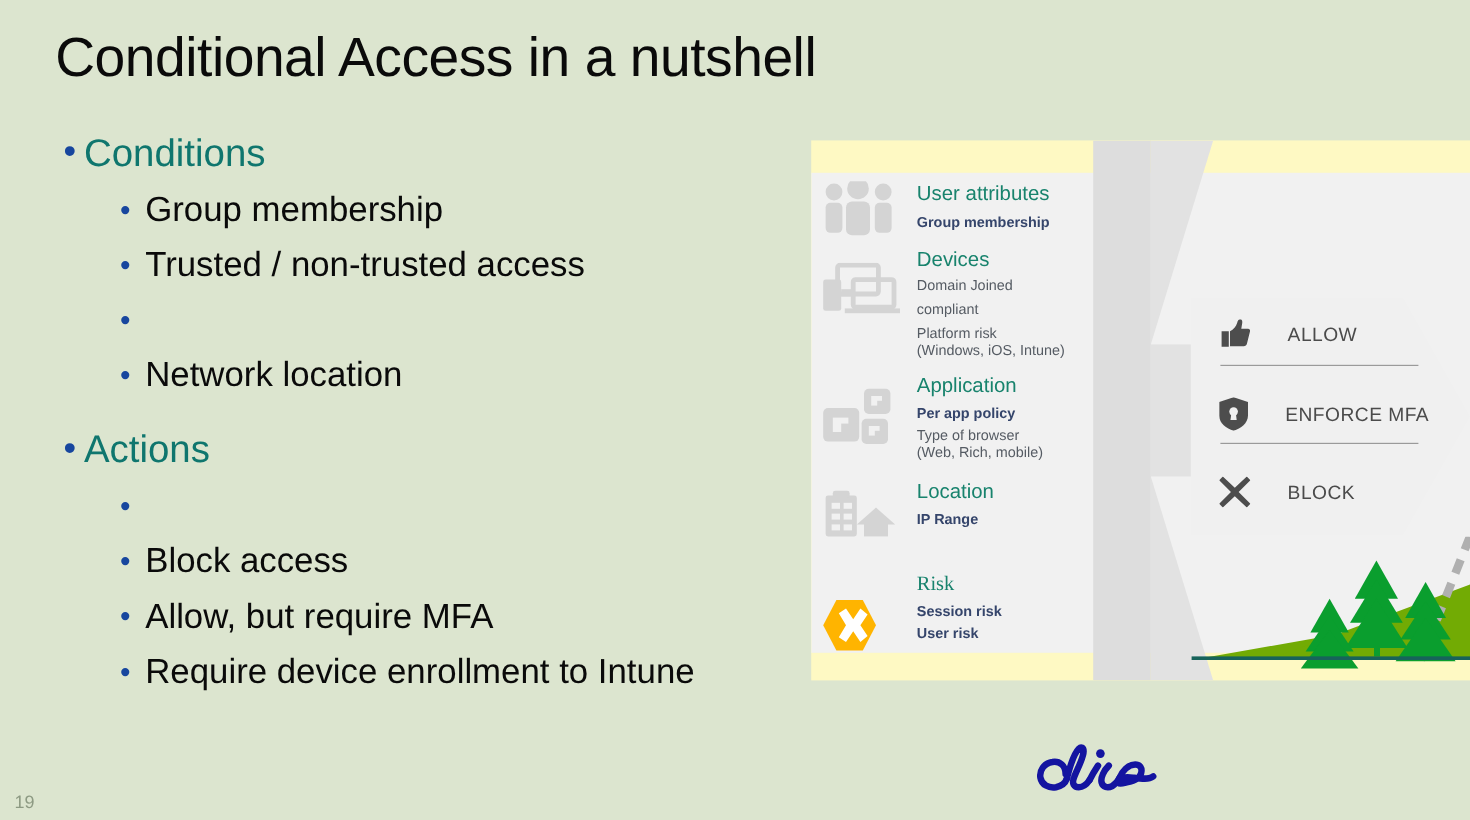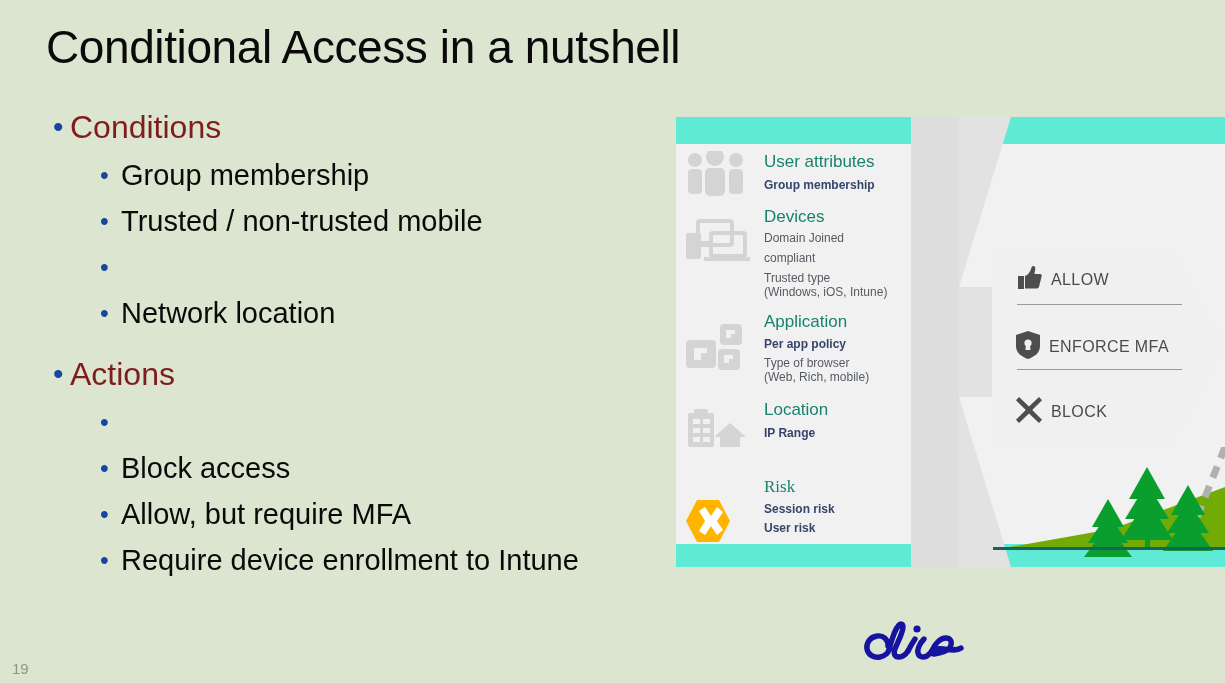--- a/index.html
+++ b/index.html
@@ -29,41 +29,41 @@
 
   
   #body { position: absolute; left: 44px; top: 103px; width: 660px; }
   .l1 { display: flex; align-items: flex-start; margin-bottom: 2px; }
   .l1 .dot {
     width: 26px; flex: 0 0 26px;
     color: #17469e; font-size: 30px; line-height: 48px;
     text-align: left; padding-left: 9px;
   }
   .l1 .txt {
-    font-size: 32px; line-height: 48px; color: #7f1d1d;
+    font-size: 32px; line-height: 48px; color: #0f766e;
     white-space: nowrap;
   }
   .l2 { display: flex; align-items: flex-start; margin-left: 50px; margin-bottom: 1px; }
   .l2 .dot {
     width: 27px; flex: 0 0 27px;
     color: #17469e; font-size: 25px; line-height: 45px;
     text-align: left; padding-left: 6px;
   }
   .l2 .txt {
     font-size: 29px; line-height: 45px; color: #0a0a0a;
     white-space: nowrap;
   }
   .gap { height: 13px; }
 
   
   #diagram {
     position: absolute;
     left: 676px; top: 117px;
     width: 549px; height: 450px;
-    background: #5eead4;
+    background: #fef9c3;
     overflow: hidden;
     padding-left: 28px;
   }
   #diag-band {
     position: absolute; left: 0; top: 27px;
     width: 549px; height: 400px;
     background: #f1f1f1;
   }
   
   #slab-front {
@@ -91,21 +91,21 @@
 
   
   #chev {
     position: absolute; left: 316px; top: 131px;
     width: 233px; height: 198px;
     background: #f0f0f0;
     clip-path: polygon(0 0, 76% 0, 100% 50%, 76% 100%, 0 100%);
   }
   .act {
     position: absolute; left: 340px;
-    display: flex; align-items: center; gap: 9px;
+    display: flex; align-items: center; gap: 31px;
     height: 46px;
   }
   .act-label {
     font-size: 16px; color: #4b4b4b; letter-spacing: 0.4px;
     font-family: "Liberation Sans", sans-serif;
   }
   .act-rule {
     position: absolute; left: 341px; width: 165px; height: 1px;
     background: #9a9a9a;
   }
@@ -160,21 +160,21 @@
     <div class="l1">
       <span class="dot">•</span>
       <span class="txt">Conditions</span>
     </div>
     <div class="l2">
       <span class="dot">•</span>
       <span class="txt">Group membership</span>
     </div>
     <div class="l2">
       <span class="dot">•</span>
-      <span class="txt">Trusted / non-trusted mobile</span>
+      <span class="txt">Trusted / non-trusted access</span>
     </div>
     <div class="l2">
       <span class="dot">•</span>
     </div>
     <div class="l2">
       <span class="dot">•</span>
       <span class="txt">Network location</span>
     </div>
 
     <div class="gap"></div>
@@ -252,21 +252,21 @@
           <rect x="14" y="2" width="34" height="24" rx="2"></rect>
           <rect x="2" y="14" width="15" height="26" rx="2" fill="#d4d4d4" stroke="none"></rect>
           <rect x="27" y="14" width="34" height="23" rx="2"></rect>
           <rect x="20" y="38" width="46" height="4" fill="#d4d4d4" stroke="none"></rect>
           <rect x="17" y="22" width="9" height="6" fill="#d4d4d4" stroke="none"></rect>
         </svg>
       </div>
       <div class="row-head" style="position:absolute; left:88px; top:0px;">Devices</div>
       <div class="row-sub" style="position:absolute; left:88px; top:24px;">Domain Joined</div>
       <div class="row-sub" style="position:absolute; left:88px; top:44px;">compliant</div>
-      <div class="row-sub" style="position:absolute; left:88px; top:64px;">Trusted type</div>
+      <div class="row-sub" style="position:absolute; left:88px; top:64px;">Platform risk</div>
       <div class="row-sub" style="position:absolute; left:88px; top:78px;">(Windows, iOS, Intune)</div>
     </div>
 
     <div class="row" style="top:195px;">
       <div class="row-icon" style="left:8px; top:10px;">
         <svg width="64" height="52" viewBox="0 0 64 52" fill="#d4d4d4">
           <rect x="2" y="18" width="30" height="28" rx="4"></rect>
           <rect x="10" y="26" width="13" height="12" fill="#f1f1f1"></rect>
           <rect x="17" y="31" width="13" height="12"></rect>
           <rect x="36" y="2" width="22" height="21" rx="4"></rect>

